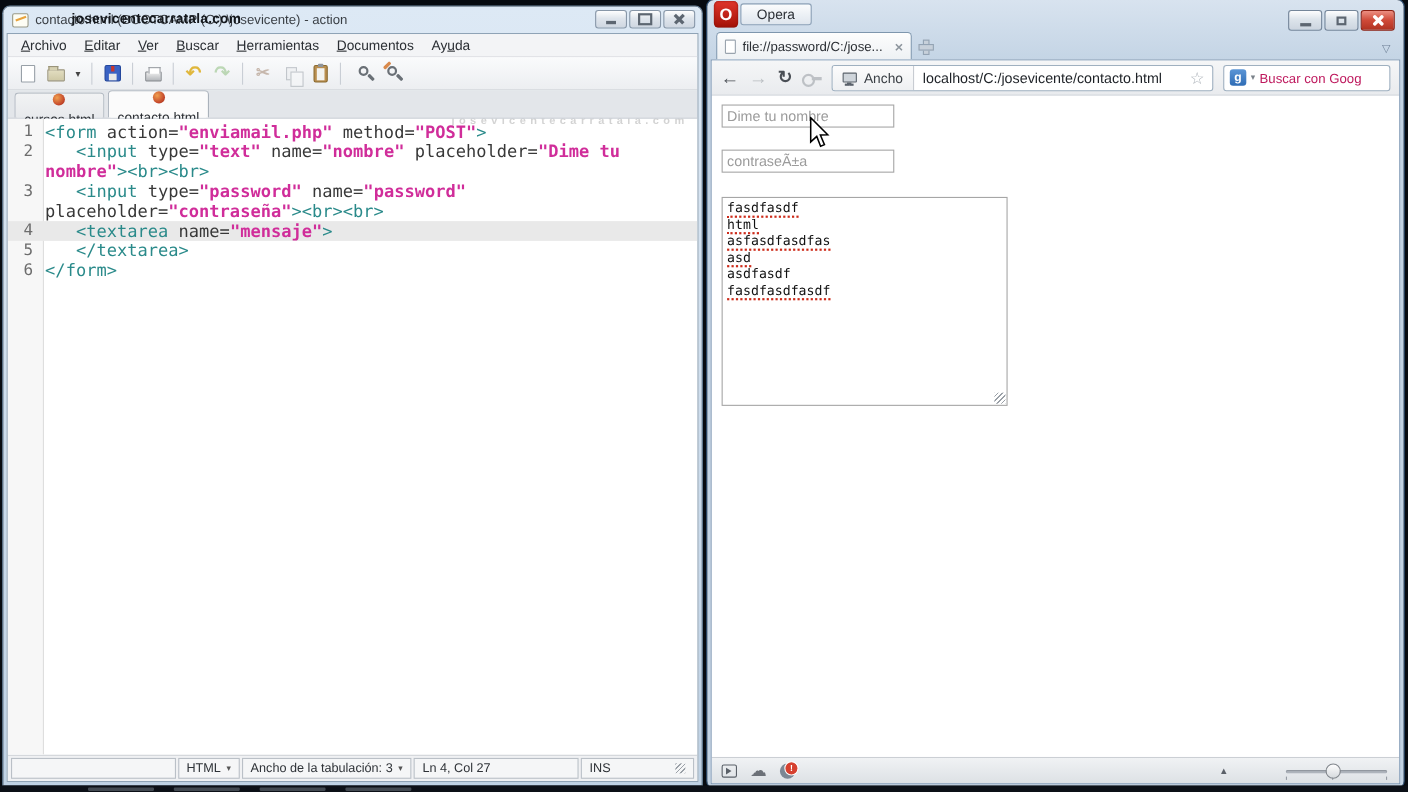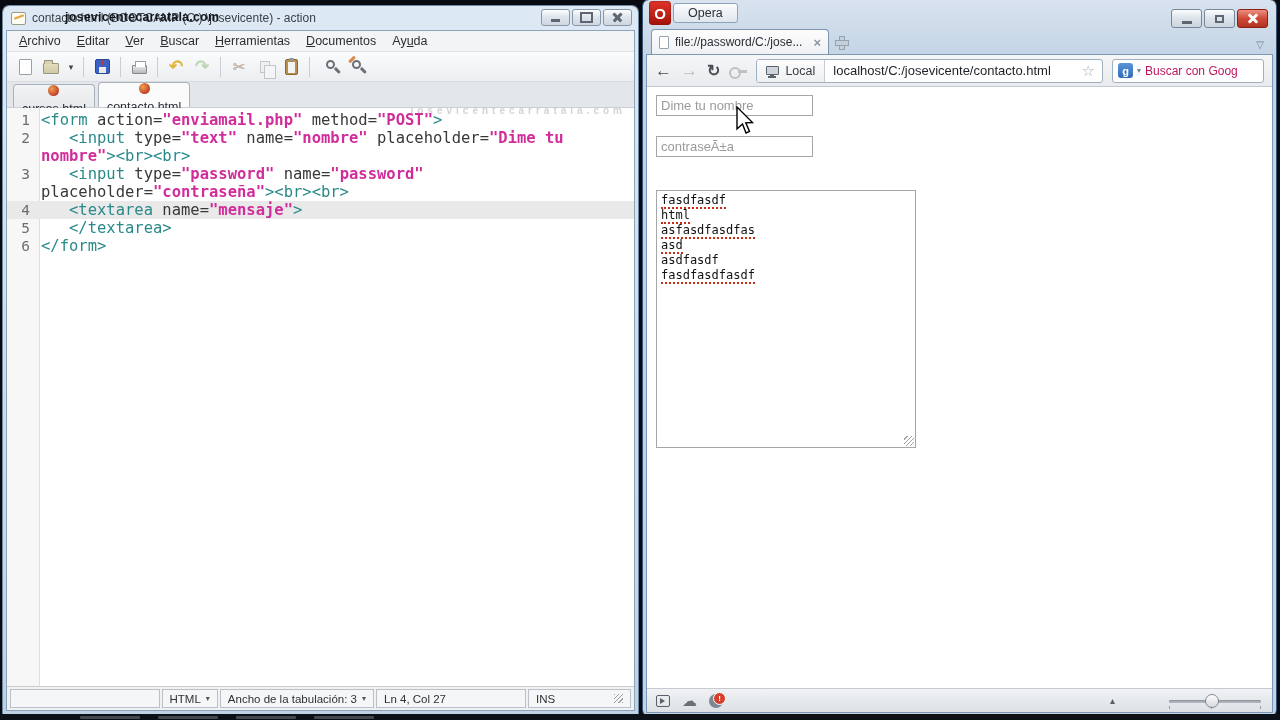--- a/index.html
+++ b/index.html
@@ -124,22 +124,22 @@
     display:flex;align-items:center;padding:0 5px;gap:4px;}
   .gsq{width:15px;height:15px;border-radius:3px;background:linear-gradient(#5b95d6,#2f6cb5);color:#fff;
     font-size:11px;font-weight:bold;display:flex;align-items:center;justify-content:center;}
   .search-dd{font-size:8px;color:#7b828a;}
   .search-ph{font-size:12px;color:#be185d;white-space:nowrap;overflow:hidden;}
   .o-content{flex:1;background:#fff;position:relative;padding:8px 9px;}
   .page-input{display:block;width:157px;height:21px;border:1px solid #a6a6a6;background:#fff;
     font-family:"Liberation Sans",sans-serif;font-size:13px;padding:0 4px;color:#333;border-radius:0;}
   .page-input::placeholder{color:#9b9b9b;opacity:1;}
   .in-name{margin-bottom:20px;}
-  .in-pass{margin-bottom:33px;}
-  .page-textarea{width:260px;height:258px;border:1px solid #a6a6a6;padding:2px 4px;position:relative;
+  .in-pass{margin-bottom:22px;}
+  .page-textarea{width:260px;height:190px;border:1px solid #a6a6a6;padding:2px 4px;position:relative;
     font-family:"DejaVu Sans Mono",monospace;font-size:12px;line-height:15px;color:#111;}
   .ta-line{white-space:pre;}
   .miss{border-bottom:2px dotted #cc2b1a;}
   .ta-grip{position:absolute;right:1px;bottom:1px;width:10px;height:10px;
     background:repeating-linear-gradient(135deg,transparent 0 2px,#9aa0a7 2px 3px);}
   .cursor-arrow{position:absolute;left:88px;top:19px;}
   .o-bottombar{height:24px;background:linear-gradient(#f0f2f4,#dde1e5);border-top:1px solid #c6cad0;
     display:flex;align-items:center;padding:0 9px;gap:12px;}
   .panel-ic{width:14px;height:12px;border:1.5px solid #5a6068;border-radius:2px;position:relative;}
   .panel-ic::after{content:"";position:absolute;left:3px;top:2px;border-left:5px solid #5a6068;border-top:3px solid transparent;border-bottom:3px solid transparent;}
@@ -316,21 +316,21 @@
     </div>
     <div class="o-body">
       <div class="o-toolbar">
         <span class="nav-ic">←</span>
         <span class="nav-ic disabled">→</span>
         <span class="nav-ic reload">↻</span>
         <span class="key-ic"></span>
         <div class="addr-field">
           <span class="local-badge">
             <span class="monitor-ic"></span>
-            <span>Local</span>
+            <span>Ancho</span>
           </span>
           <span class="addr-url">localhost/C:/josevicente/contacto.html</span>
           <span class="star-ic">☆</span>
         </div>
         <div class="search-field">
           <span class="gsq">g</span>
           <span class="search-dd">▾</span>
           <span class="search-ph">Buscar con Goog</span>
         </div>
       </div>

